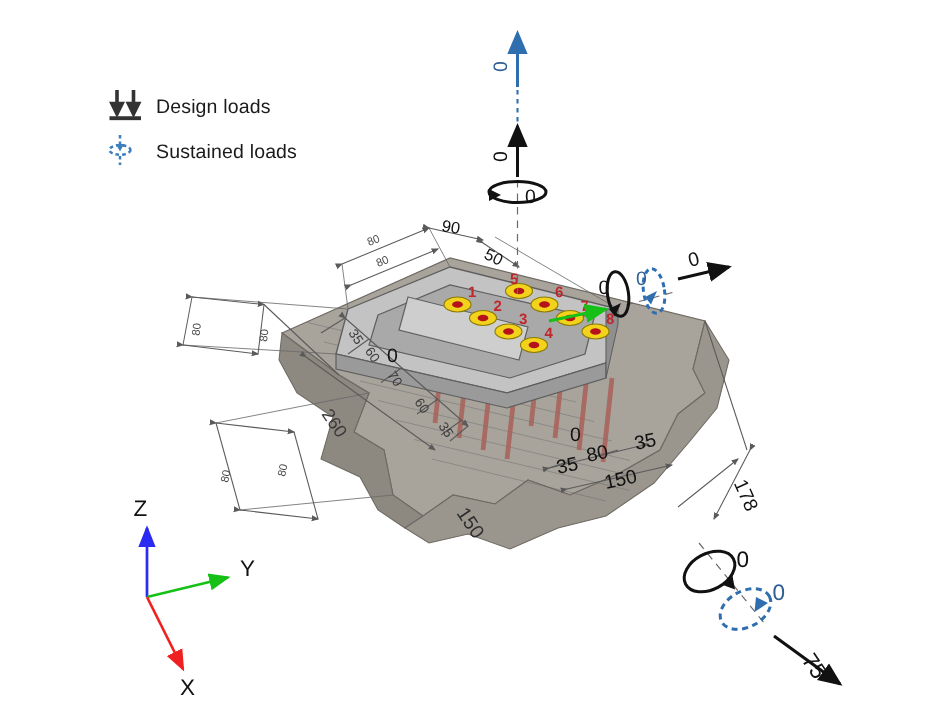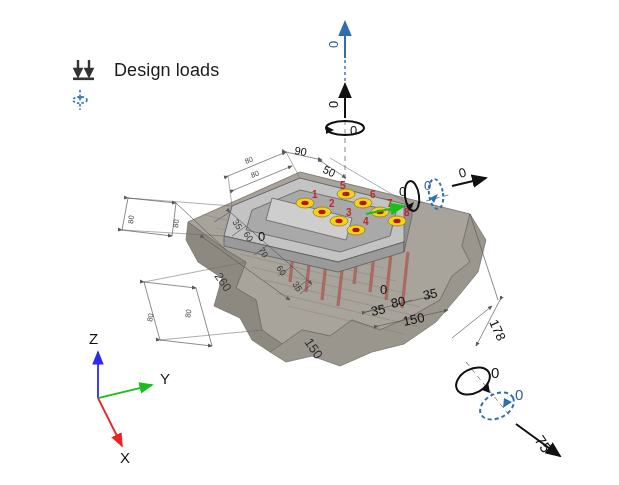--- a/index.html
+++ b/index.html
@@ -9,21 +9,21 @@
     font-family:"Liberation Sans","DejaVu Sans",sans-serif;
     color:#1a1a1a;
   }
   #stage{position:absolute;inset:0;width:619px;height:485px;}
   svg.layer{position:absolute;left:0;top:0;width:619px;height:485px;overflow:visible;}
 
   
   .legend{position:absolute;left:70px;top:55px;}
   .legend-row{display:flex;align-items:center;height:30px;}
   .legend-ico{width:30px;height:26px;position:relative;margin-right:4px;}
-  .legend-label{font-size:18px;letter-spacing:.1px;color:#1b1b1b;white-space:nowrap;margin-left:10px;}
+  .legend-label{font-size:13px;letter-spacing:.1px;color:#1b1b1b;white-space:nowrap;}
 
   .dim-txt{font-size:9px;fill:#3a3a3a;font-family:"Liberation Sans",sans-serif;}
   .dim-txt-sm{font-size:7.5px;fill:#4a4a4a;font-family:"Liberation Sans",sans-serif;}
   .val-txt{font-size:13px;fill:#111;font-family:"Liberation Sans",sans-serif;}
   .val-blue{font-size:13px;fill:#2f5f96;font-family:"Liberation Sans",sans-serif;}
   .anchor-num{font-size:10px;fill:#c0272d;font-family:"Liberation Sans",sans-serif;font-weight:bold;}
   .axis-lbl{font-size:15px;fill:#111;font-family:"Liberation Sans",sans-serif;}
   .dimline{stroke:#5a5a5a;stroke-width:.7;fill:none;}
   .thin{stroke:#6a6a6a;stroke-width:.55;fill:none;}
   .blk{stroke:#111;stroke-width:2;fill:none;}
@@ -54,20 +54,21 @@
       <div class="legend-ico">
         <svg width="30" height="26" viewBox="0 0 30 26">
           <g stroke="#3d7ebf" stroke-width="1.7" fill="none" stroke-dasharray="2.4 2">
             <line x1="10" y1="3" x2="10" y2="9"></line>
             <line x1="10" y1="17" x2="10" y2="23"></line>
             <ellipse cx="10" cy="13" rx="7" ry="3.2"></ellipse>
           </g>
           <polygon points="7.2,9 12.8,9 10,14" fill="#3d7ebf"></polygon>
         </svg>
       </div>
+      <span class="legend-label">Sustained loads</span>
     </div>
   </div>
 
   <svg class="layer" viewBox="0 0 619 485">
     <defs>
       <marker id="ah" markerWidth="7" markerHeight="7" refX="6" refY="3.5" orient="auto">
         <polygon points="0,0.6 7,3.5 0,6.4" fill="#5a5a5a"></polygon>
       </marker>
       <marker id="ahb" markerWidth="8" markerHeight="8" refX="7" refY="4" orient="auto">
         <polygon points="0,0.6 8,4 0,7.4" fill="#111"></polygon>

